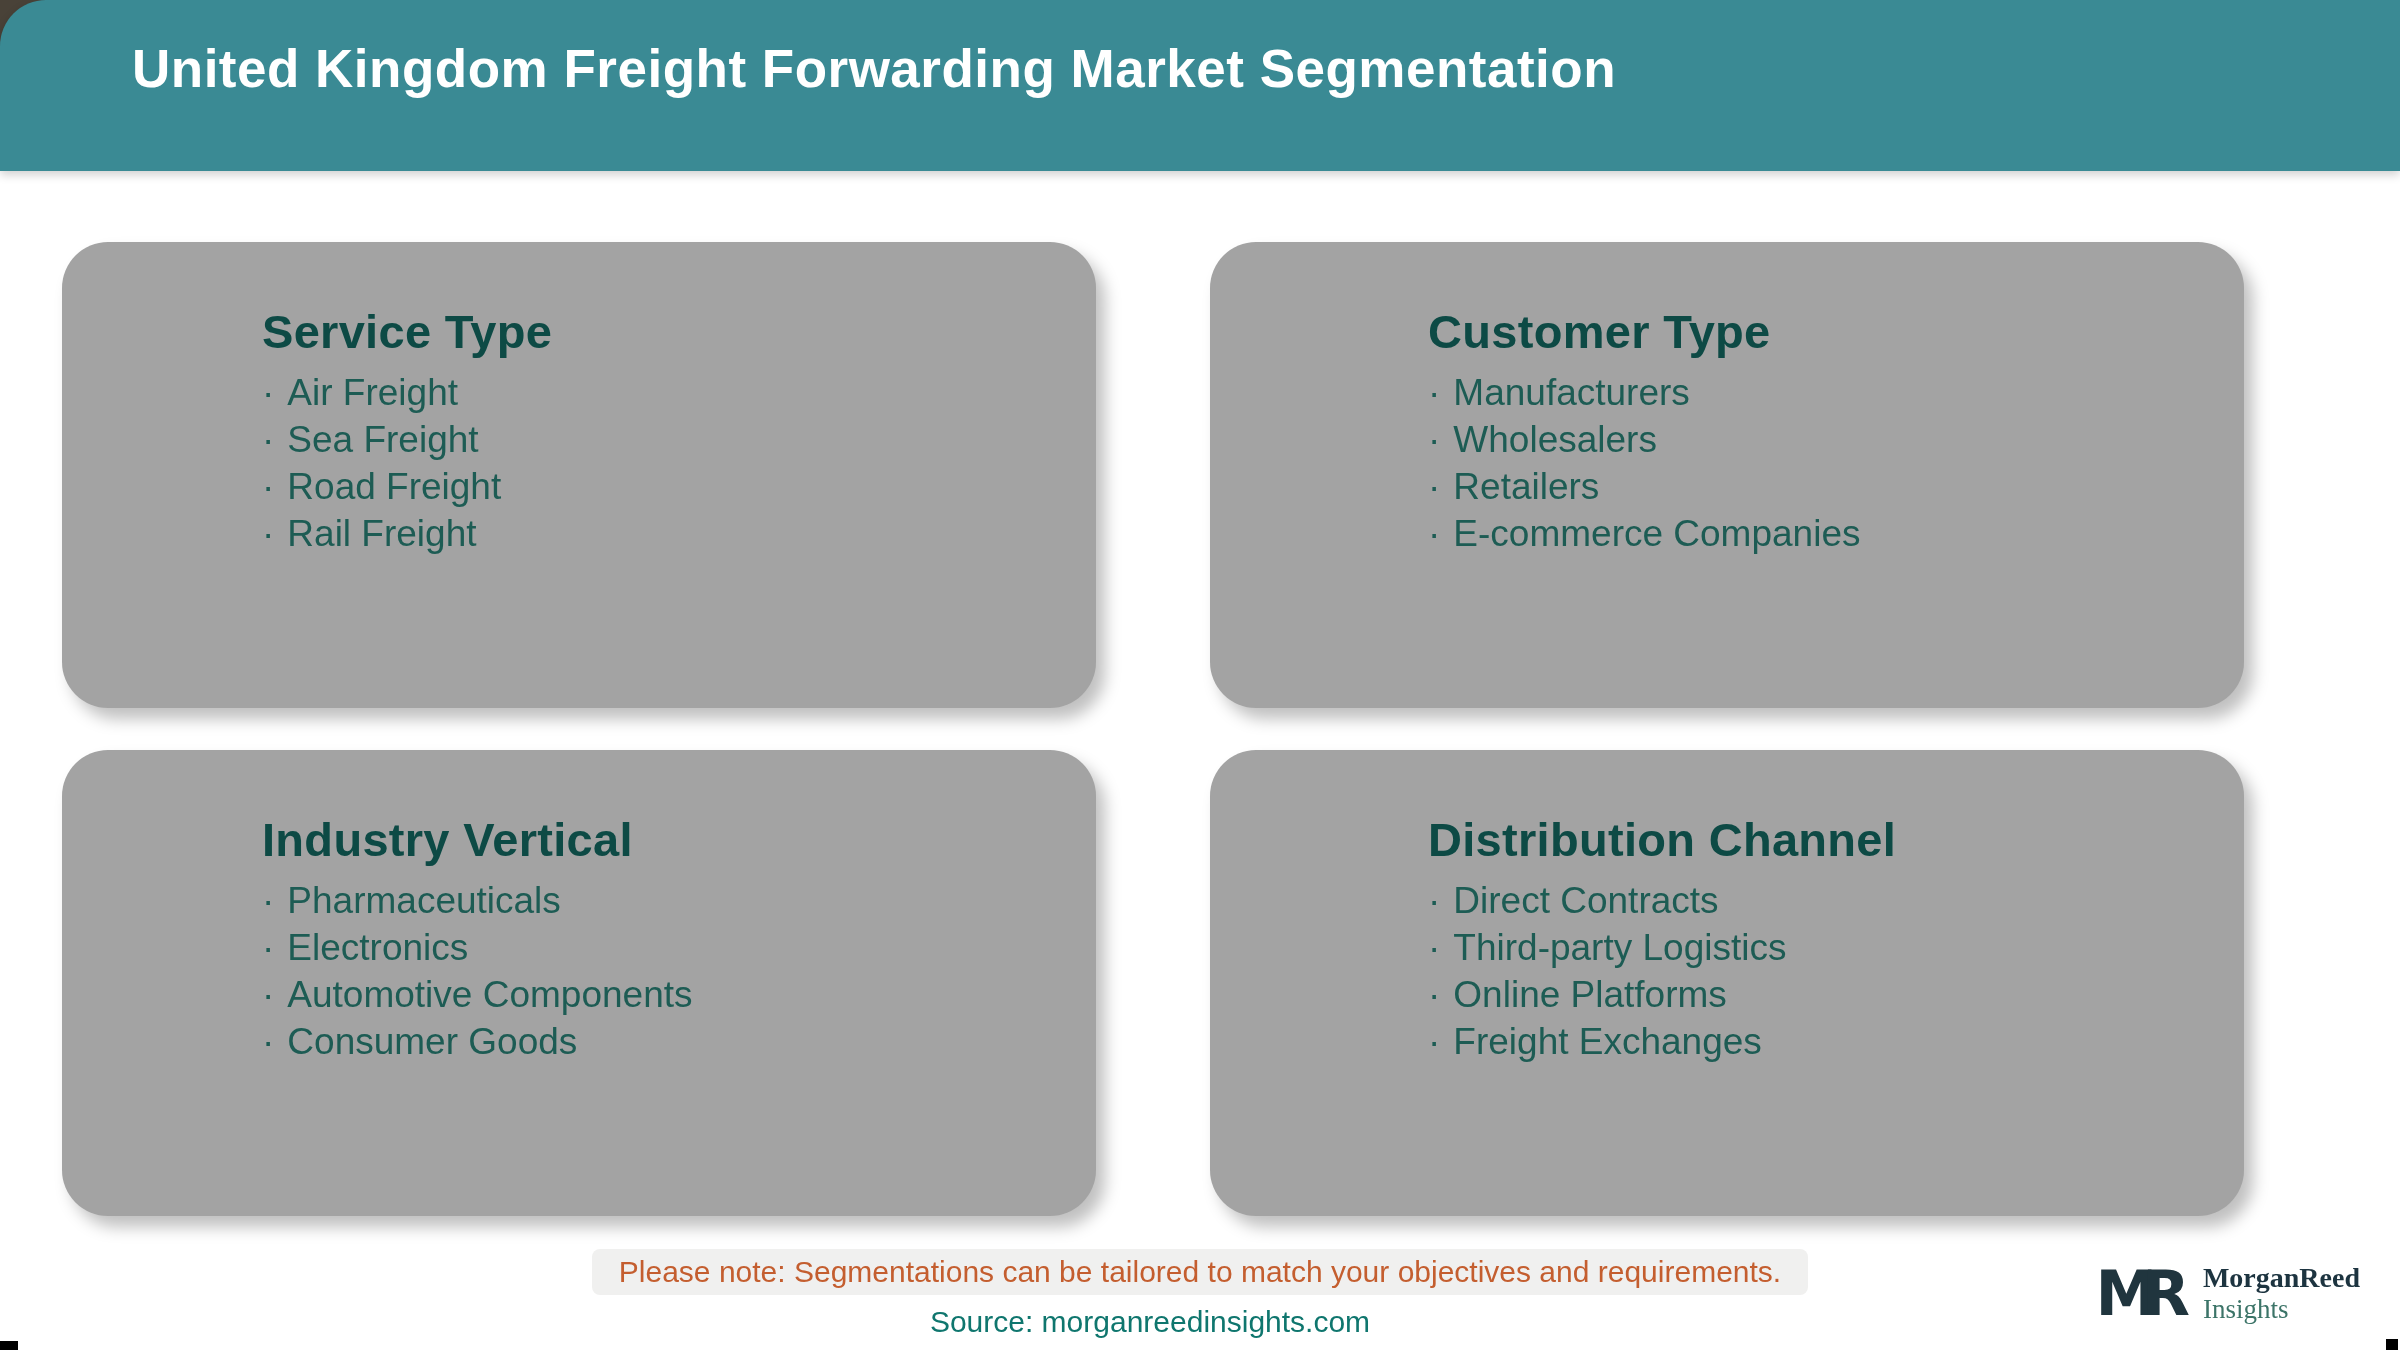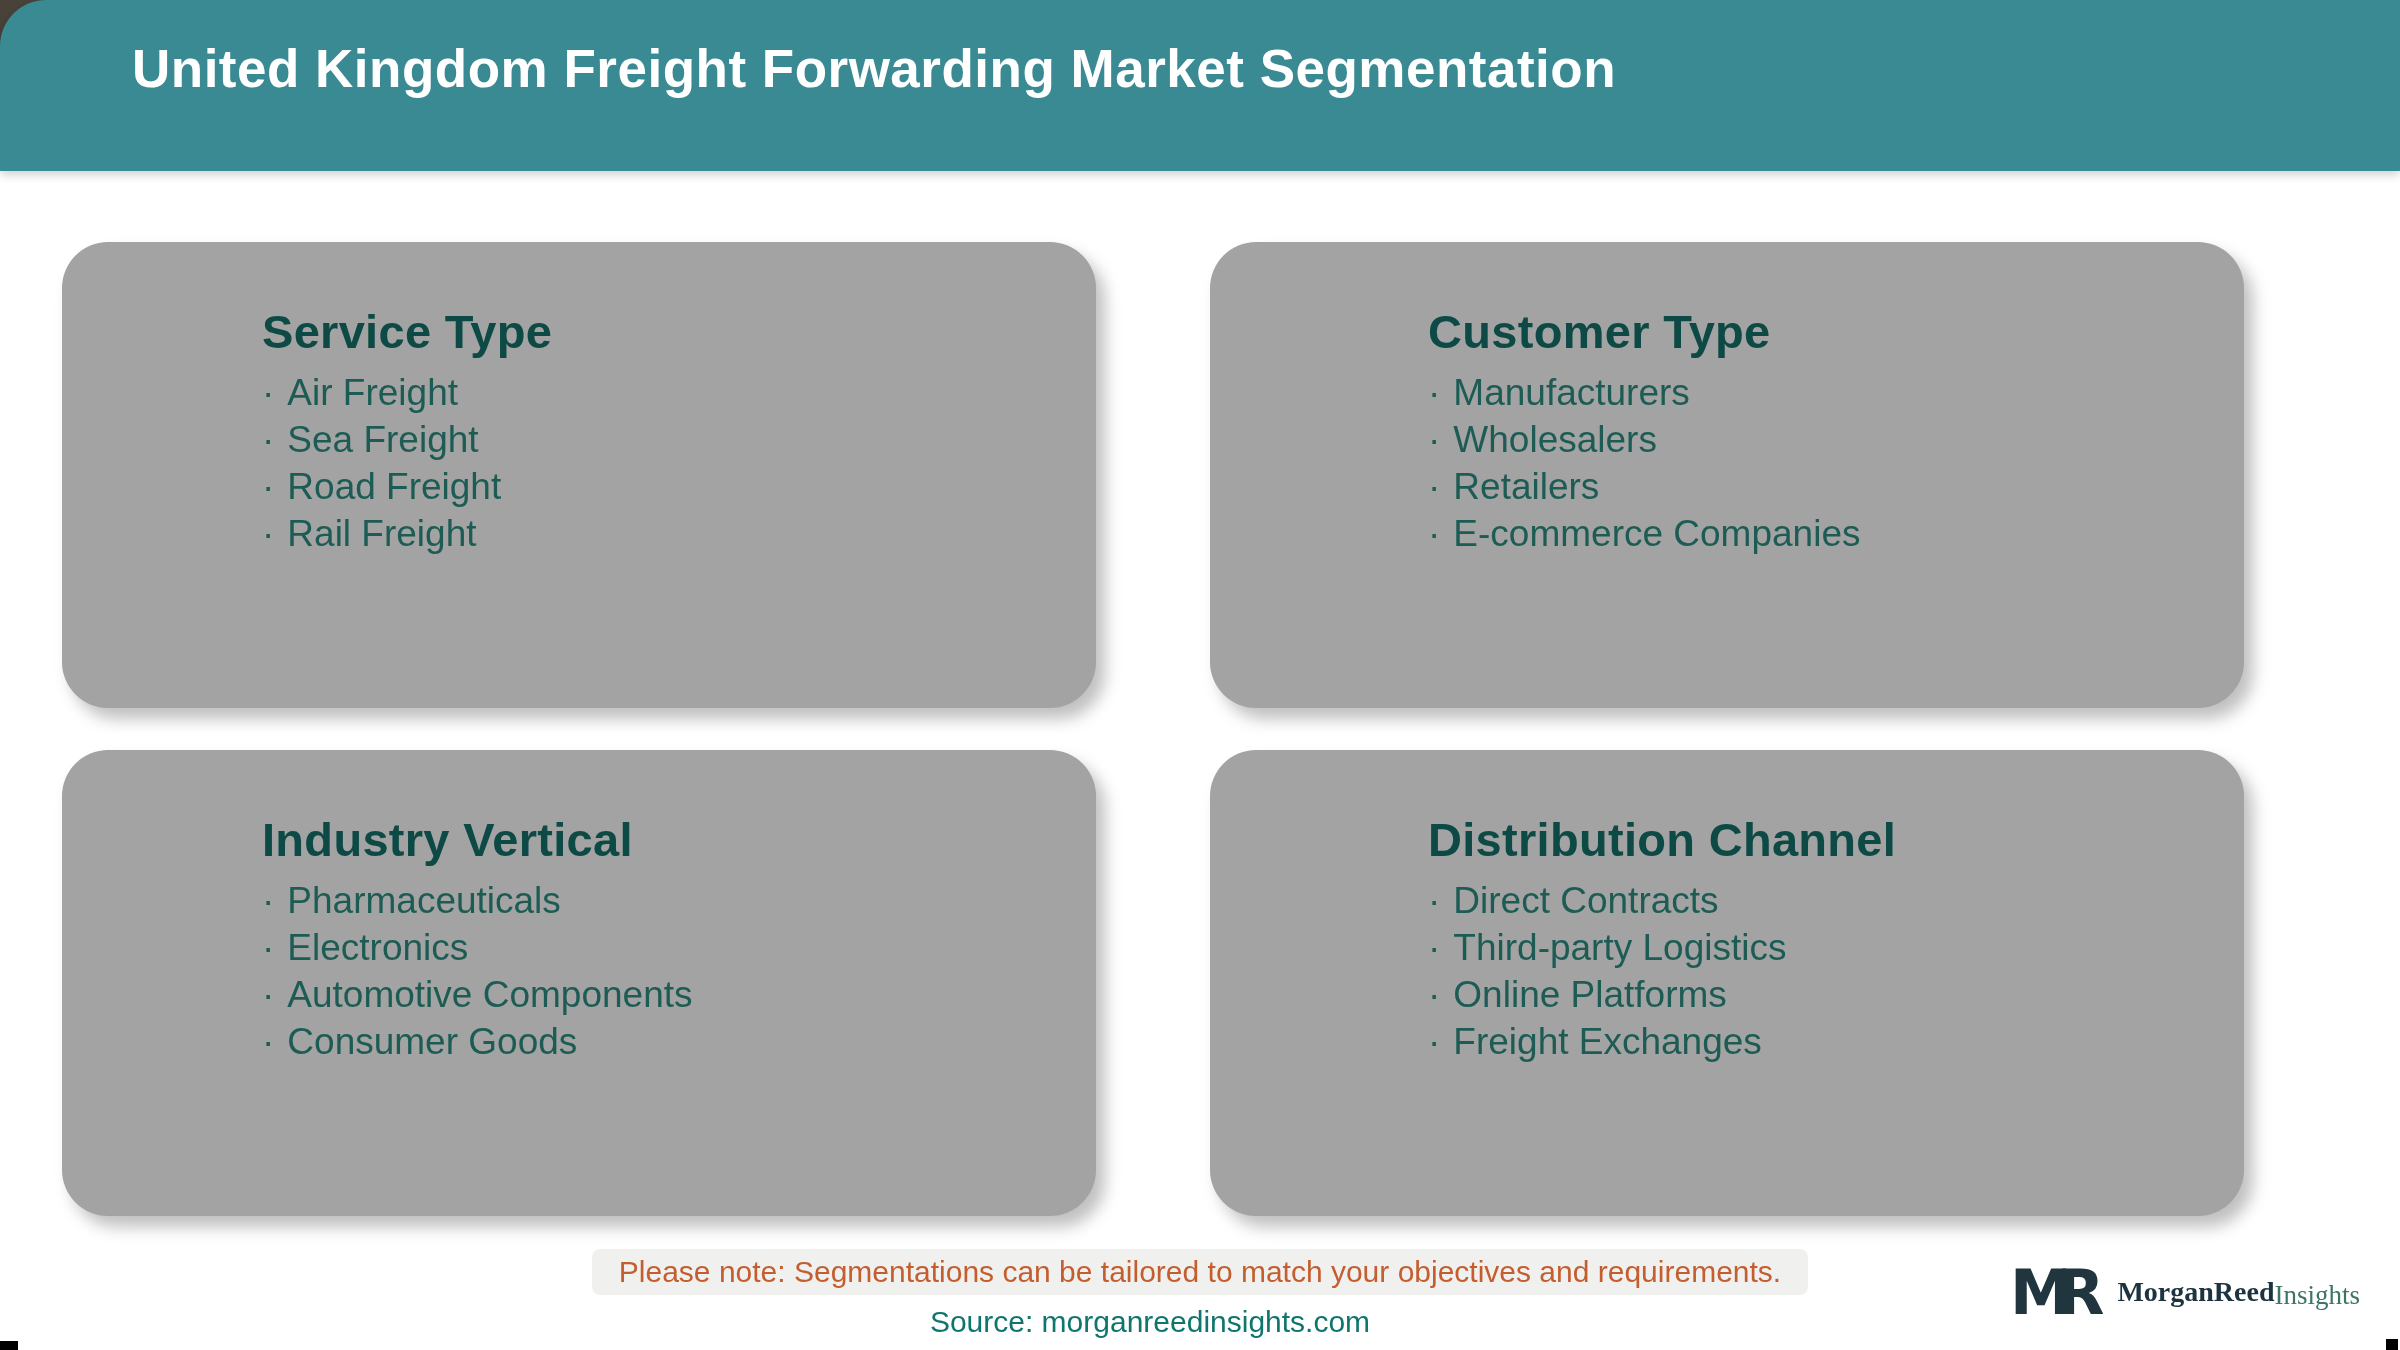--- a/index.html
+++ b/index.html
@@ -98,21 +98,21 @@
     gap: 14px;
   }
   .monogram {
     font-family: "DejaVu Sans", sans-serif;
     font-weight: bold;
     font-size: 62px; line-height: 58px;
     color: #20353e;
     letter-spacing: -15px;
     padding-right: 14px;
   }
-  .logo-text { display: flex; flex-direction: row; }
+  .logo-text { display: flex; flex-direction: column; }
   .logo-name {
     font-family: "Liberation Serif", serif;
     font-size: 28px; line-height: 28px;
     font-weight: bold;
     color: #1d3440;
     white-space: nowrap;
   }
   .logo-sub {
     font-family: "Liberation Serif", serif;
     font-size: 27px; line-height: 27px;

